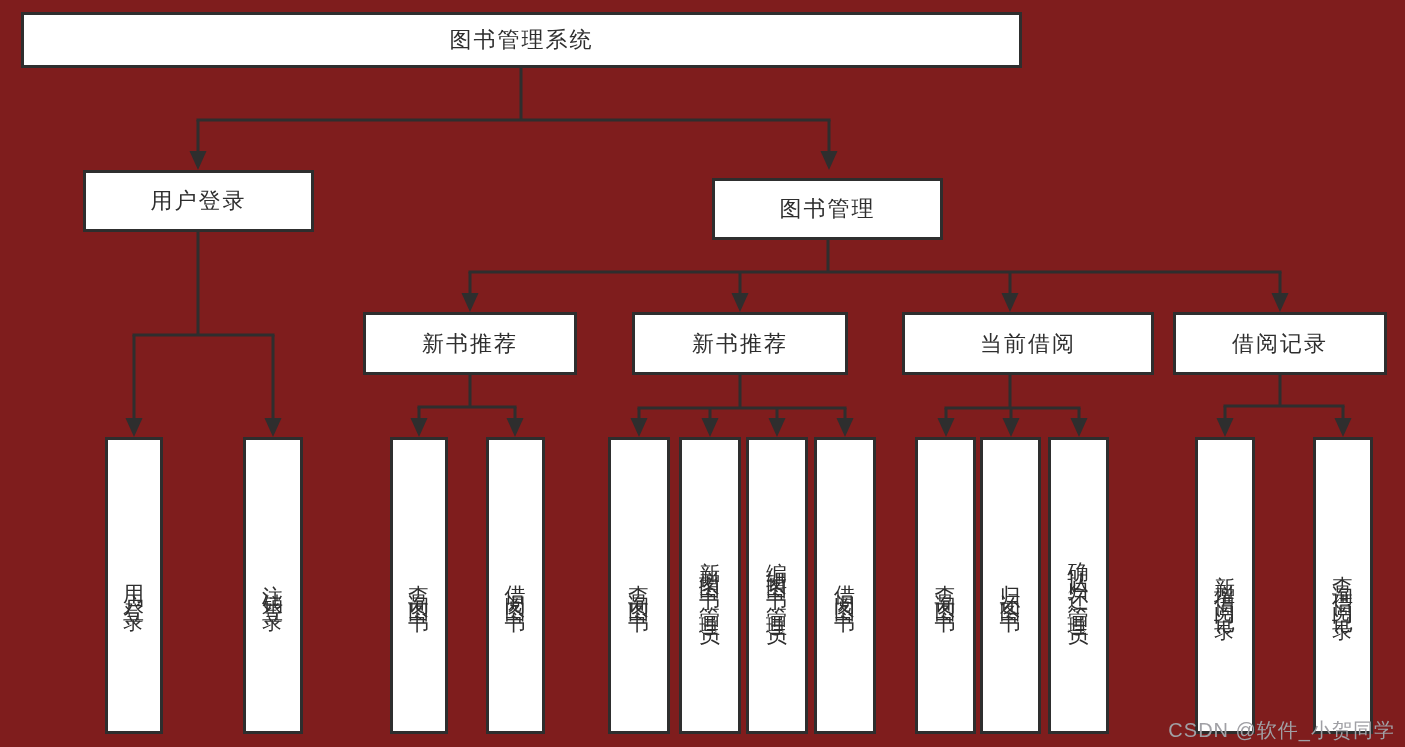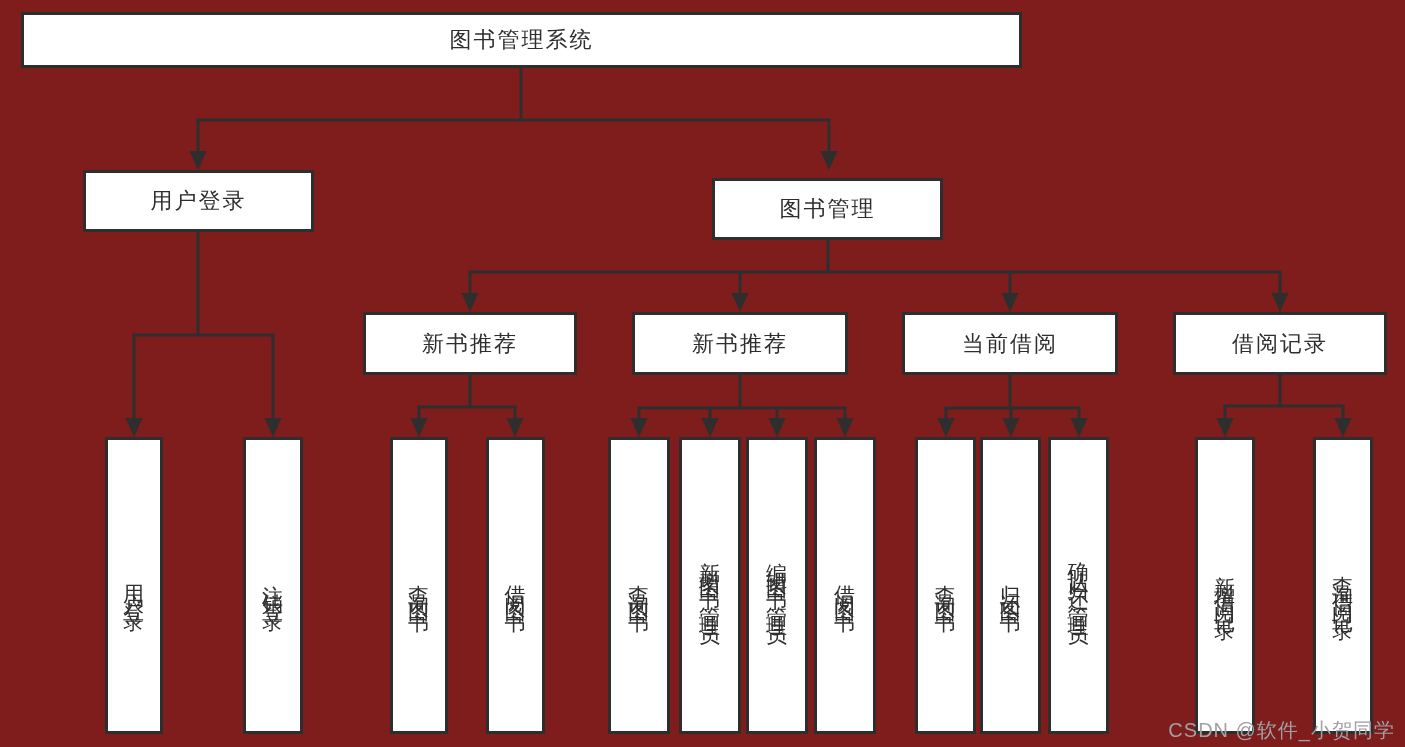--- a/index.html
+++ b/index.html
@@ -125,21 +125,21 @@
     <polygon points="1334.5,418 1351.5,418 1343,437" stroke="none"></polygon>
   </svg>
 
   <div class="node h" style="left:21px; top:12px; width:1001px; height:56px;">图书管理系统</div>
 
   <div class="node h" style="left:83px; top:170px; width:231px; height:62px;">用户登录</div>
   <div class="node h" style="left:712px; top:178px; width:231px; height:62px;">图书管理</div>
 
   <div class="node h" style="left:363px; top:312px; width:214px; height:63px;">新书推荐</div>
   <div class="node h" style="left:632px; top:312px; width:216px; height:63px;">新书推荐</div>
-  <div class="node h" style="left:902px; top:312px; width:216px; height:63px;">当前借阅</div>
+  <div class="node h" style="left:902px; top:312px; width:252px; height:63px;">当前借阅</div>
   <div class="node h" style="left:1173px; top:312px; width:214px; height:63px;">借阅记录</div>
 
   <div class="node v" style="left:105px; top:437px; width:58px; height:297px;">用户登录</div>
   <div class="node v" style="left:243px; top:437px; width:60px; height:297px;">注销登录</div>
 
   <div class="node v" style="left:390px; top:437px; width:58px; height:297px;">查询图书</div>
   <div class="node v" style="left:486px; top:437px; width:59px; height:297px;">借阅图书</div>
 
   <div class="node v" style="left:608px; top:437px; width:62px; height:297px;">查询图书</div>
   <div class="node v" style="left:679px; top:437px; width:62px; height:297px;">新增图书（管理员）</div>

